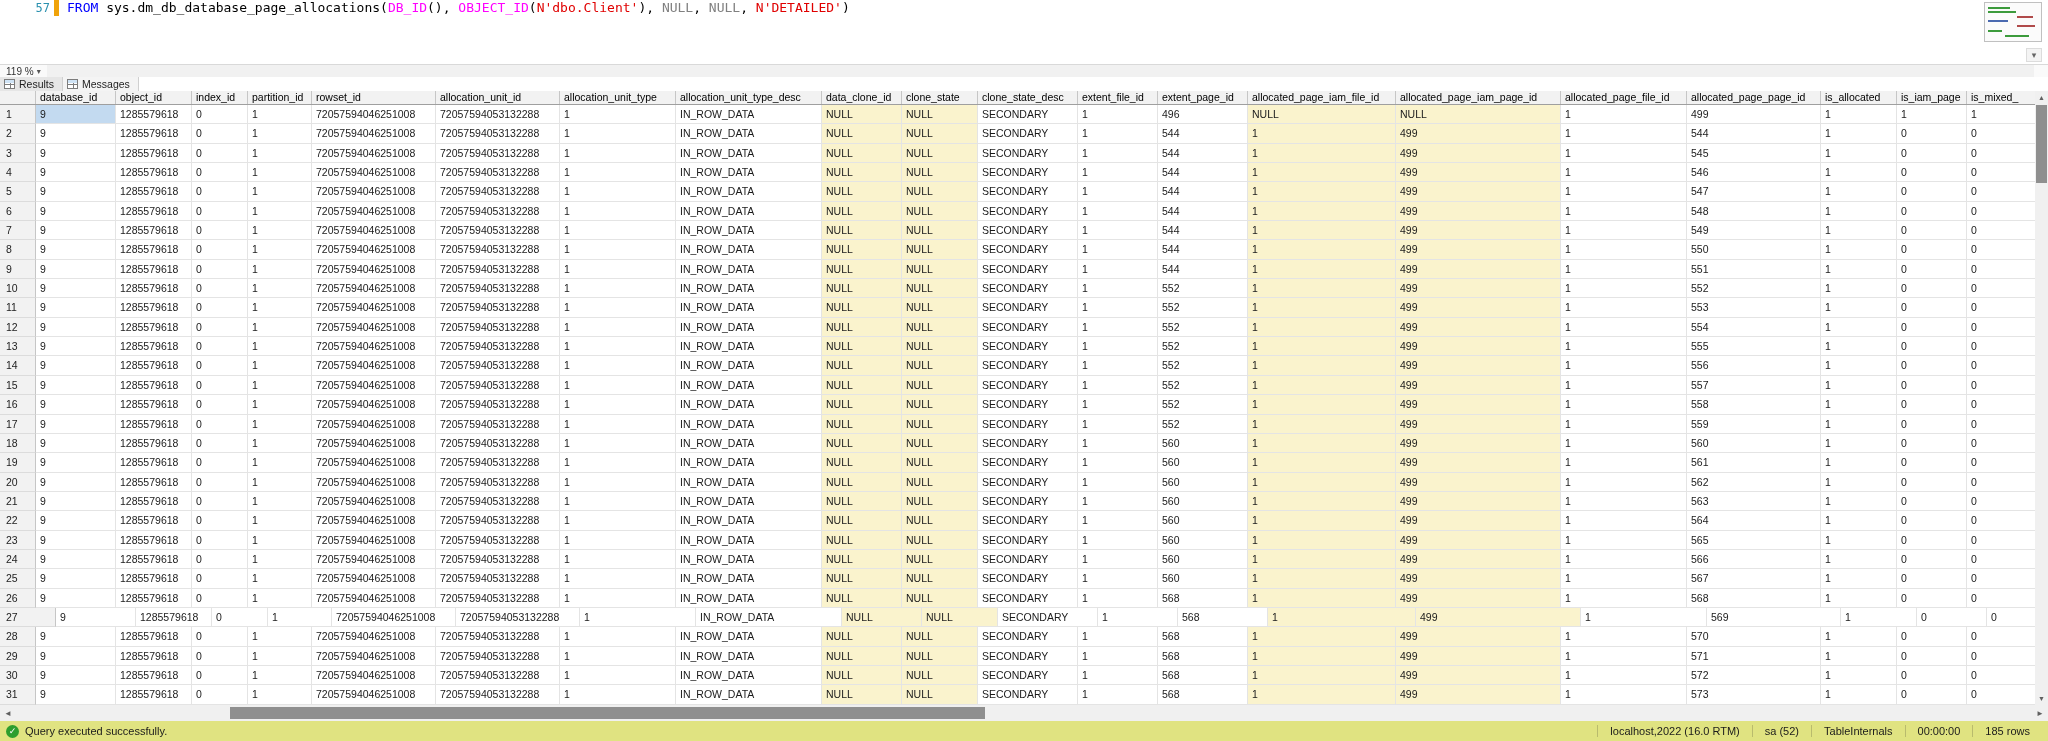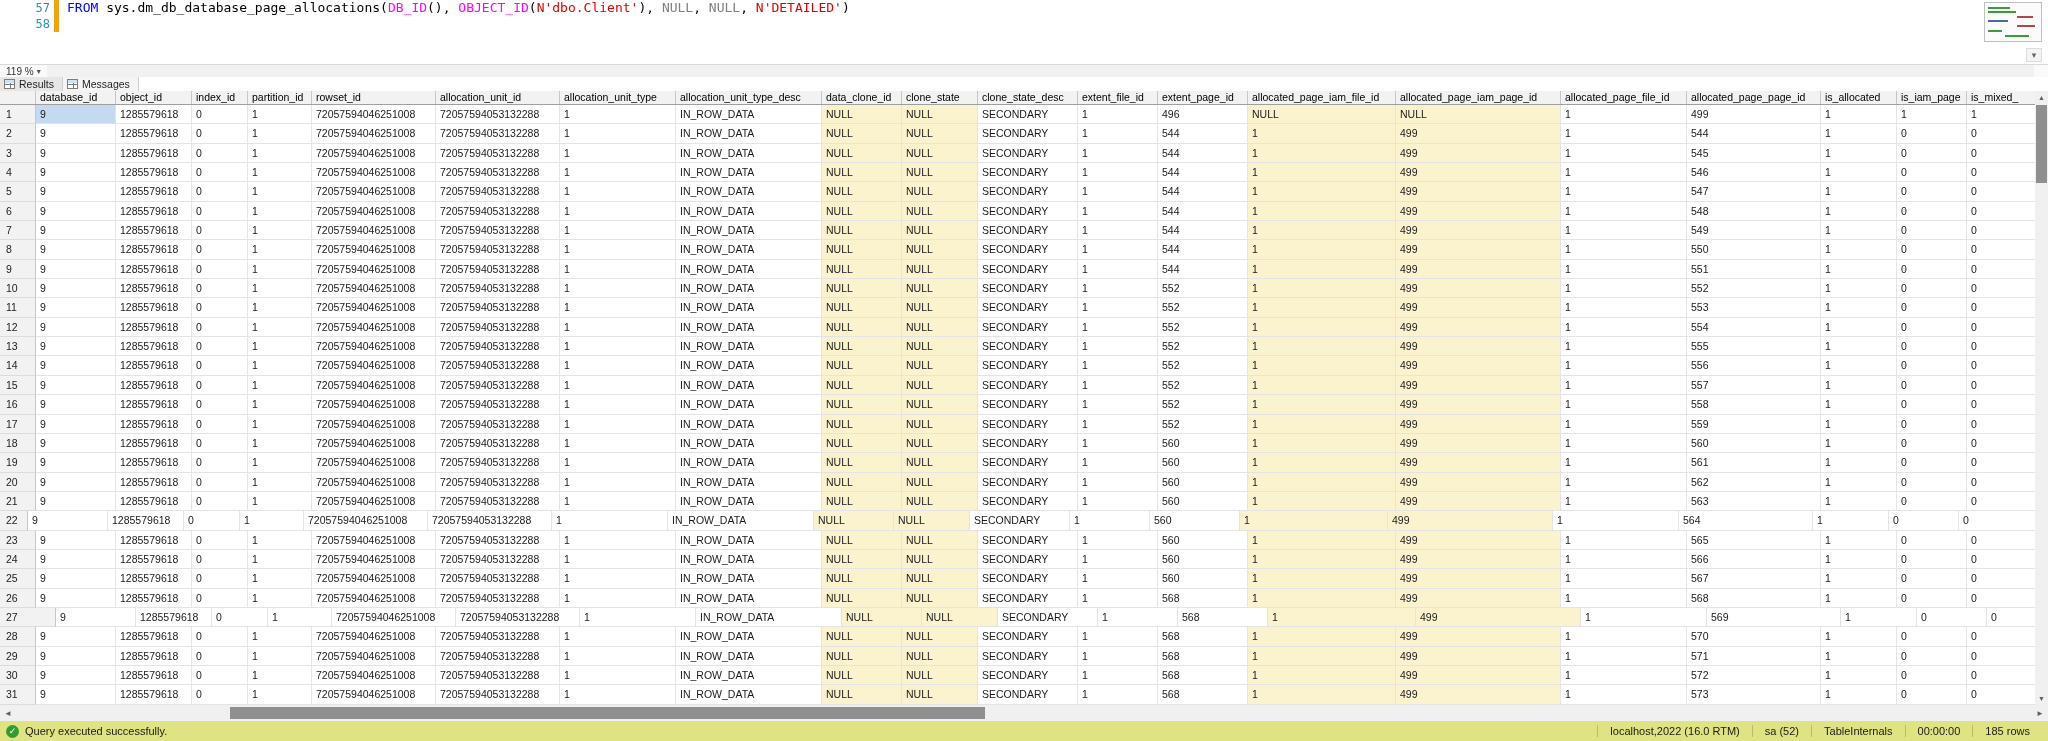--- a/index.html
+++ b/index.html
@@ -77,21 +77,20 @@
   .status-right span{padding:0 12px;border-left:1px solid #b9bb6d;}
 </style>
 </head>
 <body>
 
 <div class="app">
 
   <div class="editor">
     <div class="code-lines">
         <div class="code-line"><div class="line-number">57</div><div class="change-bar changed"></div><div class="code-text"><span class="c-keyword">FROM</span><span class="c-plain"> sys.dm_db_database_page_allocations(</span><span class="c-sysfunc">DB_ID</span><span class="c-plain">(), </span><span class="c-sysfunc">OBJECT_ID</span><span class="c-plain">(</span><span class="c-string">N'dbo.Client'</span><span class="c-plain">), </span><span class="c-graykw">NULL</span><span class="c-plain">, </span><span class="c-graykw">NULL</span><span class="c-plain">, </span><span class="c-string">N'DETAILED'</span><span class="c-plain">)</span></div></div>
-        <div class="code-line"><div class="line-number">58</div><div class="change-bar changed"></div><div class="code-text"></div></div>
       </div>
     <div class="minimap">
       <div class="mm" style="top:4px;left:3px;width:22px;background:#3c9b3c"></div>
       <div class="mm" style="top:8px;left:3px;width:28px;background:#3c9b3c"></div>
       <div class="mm" style="top:13px;left:32px;width:16px;background:#b04a4a"></div>
       <div class="mm" style="top:17px;left:3px;width:20px;background:#4a6ab0"></div>
       <div class="mm" style="top:22px;left:32px;width:18px;background:#b04a4a"></div>
       <div class="mm" style="top:27px;left:3px;width:14px;background:#3c9b3c"></div>
       <div class="mm" style="top:32px;left:20px;width:24px;background:#3c9b3c"></div>
     </div>
@@ -620,21 +619,21 @@
         <div class="gcell gdata" style="width: 90px;">560</div>
         <div class="gcell gdata cream" style="width: 148px;">1</div>
         <div class="gcell gdata cream" style="width: 165px;">499</div>
         <div class="gcell gdata" style="width: 126px;">1</div>
         <div class="gcell gdata" style="width: 134px;">563</div>
         <div class="gcell gdata" style="width: 76px;">1</div>
         <div class="gcell gdata" style="width: 70px;">0</div>
         <div class="gcell gdata" style="width: 91px;">0</div>
       </div>
       <div class="grow">
-        <div class="gcell rownum" style="width: 28px;">22</div>
+        <div class="gcell rownum" style="width: 36px;">22</div>
         <div class="gcell gdata" style="width: 80px;">9</div>
         <div class="gcell gdata" style="width: 76px;">1285579618</div>
         <div class="gcell gdata" style="width: 56px;">0</div>
         <div class="gcell gdata" style="width: 64px;">1</div>
         <div class="gcell gdata" style="width: 124px;">72057594046251008</div>
         <div class="gcell gdata" style="width: 124px;">72057594053132288</div>
         <div class="gcell gdata" style="width: 116px;">1</div>
         <div class="gcell gdata" style="width: 146px;">IN_ROW_DATA</div>
         <div class="gcell gdata cream" style="width: 80px;">NULL</div>
         <div class="gcell gdata cream" style="width: 76px;">NULL</div>

